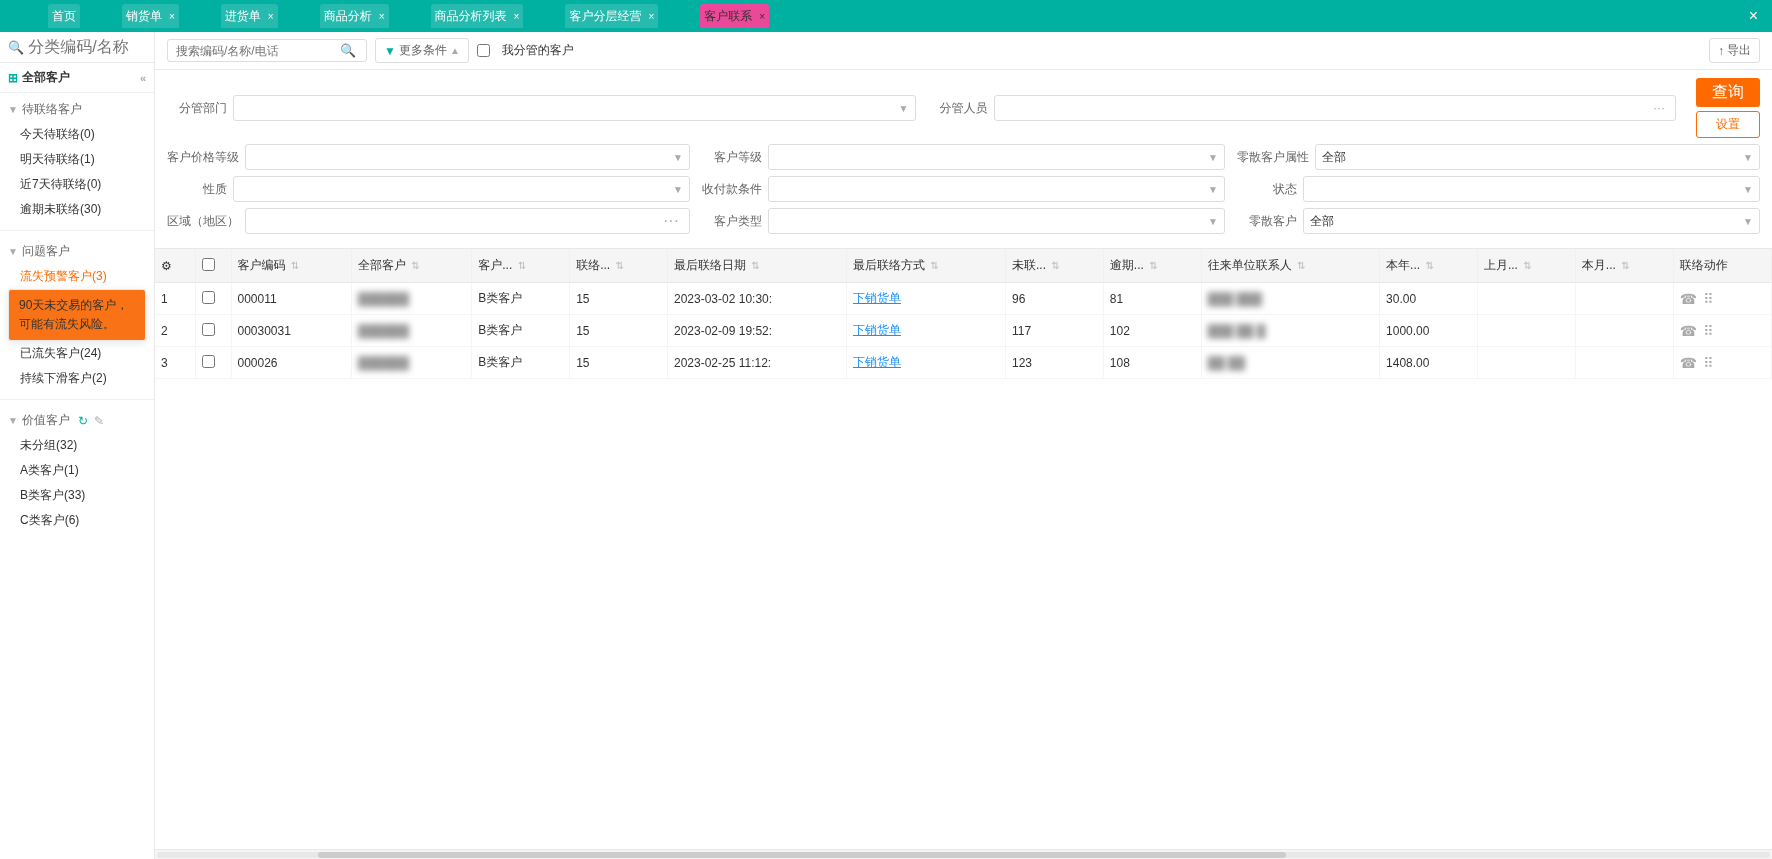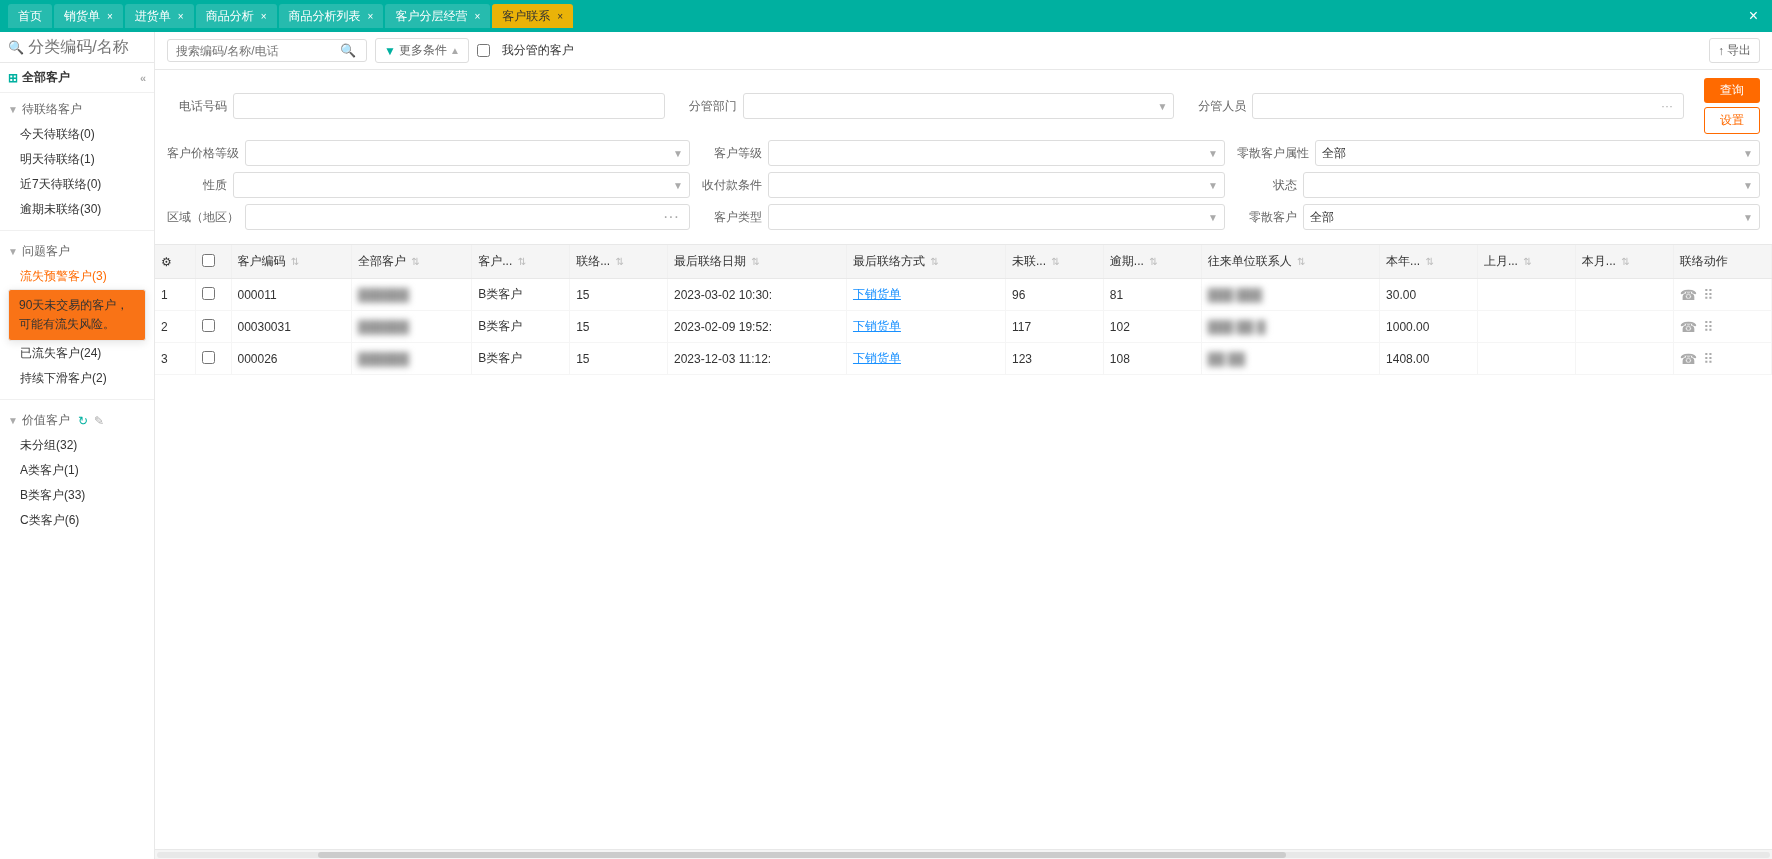--- a/index.html
+++ b/index.html
@@ -4,25 +4,25 @@
   <style>
     * { box-sizing: border-box; margin: 0; padding: 0; font-family: 'Microsoft YaHei', Arial, sans-serif; font-size: 12px; }
     body { background: #f5f5f5; overflow: hidden; }
 
     
     .top-nav {
       display: flex; align-items: center; background: #00b0a0; height: 32px;
       padding: 0 8px; gap: 2px;
     }
     .nav-tab {
-      display: flex; align-items: center; padding: 0 10px; height: 24px;
+      display: flex; align-items: center; padding: 0 4px; height: 24px;
       background: rgba(255,255,255,0.15); border-radius: 3px 3px 0 0;
-      color: #fff; cursor: pointer; gap: 4px; font-size: 12px;
-    }
-    .nav-tab.active { background: #eab308; color: #333; }
+      color: #fff; cursor: pointer; gap: 4px; font-size: 12px; margin-left: 40px;
+    }
+    .nav-tab.active { background: #ec4899; color: #333; }
     .nav-tab .close-x { font-size: 10px; color: inherit; margin-left: 3px; }
     .nav-spacer { flex: 1; }
     .nav-close { color: #fff; cursor: pointer; font-size: 16px; padding: 0 6px; }
 
     
     .main-layout { display: flex; height: calc(859px - 32px); }
 
     
     .sidebar {
       width: 155px; background: #fff; border-right: 1px solid #e8e8e8;
@@ -105,21 +105,21 @@
     }
     .filter-select {
       flex: 1; border: 1px solid #ddd; border-radius: 3px; padding: 3px 6px;
       font-size: 12px; color: #333; display: flex; align-items: center;
       justify-content: space-between; cursor: pointer; height: 26px; background: #fff;
     }
     .filter-select .arrow { color: #aaa; font-size: 10px; }
     .filter-more { color: #aaa; cursor: pointer; font-size: 16px; padding: 0 4px; }
     .btn-query {
       background: #ff6a00; color: #fff; border: none; border-radius: 3px;
-      padding: 4px 16px; cursor: pointer; font-size: 12px;
+      padding: 4px 16px; cursor: pointer; font-size: 16px;
     }
     .btn-settings {
       background: #fff; color: #ff6a00; border: 1px solid #ff6a00; border-radius: 3px;
       padding: 4px 10px; cursor: pointer; font-size: 12px;
     }
     .filter-actions { display: flex; flex-direction: column; gap: 4px; margin-left: 8px; }
 
     
     .table-area { flex: 1; overflow: auto; background: #fff; margin: 0; }
     table { width: 100%; border-collapse: collapse; }
@@ -301,24 +301,20 @@
       <div class="export-btn">
         <span>↑</span>
         <span>导出</span>
       </div>
     </div>
 
     <div class="filter-panel">
 
       <div class="filter-row">
         <div class="filter-field">
-          <span class="filter-label">电话号码</span>
-          <input class="filter-input" type="text" style="">
-        </div>
-        <div class="filter-field">
           <span class="filter-label">分管部门</span>
           <div class="filter-select">
             <span></span>
             <span class="arrow">▼</span>
           </div>
         </div>
         <div class="filter-field">
           <span class="filter-label">分管人员</span>
           <div class="filter-select">
             <span></span>
@@ -525,21 +521,21 @@
 
           <tr>
             <td>3</td>
             <td>
               <input type="checkbox" style="">
             </td>
             <td>000026</td>
             <td class="blurred">██████</td>
             <td>B类客户</td>
             <td>15</td>
-            <td>2023-12-03 11:12:</td>
+            <td>2023-02-25 11:12:</td>
             <td>
               <span class="link-text">下销货单</span>
             </td>
             <td>123</td>
             <td>108</td>
             <td class="blurred">██ ██</td>
             <td>1408.00</td>
             <td></td>
             <td></td>
             <td>

